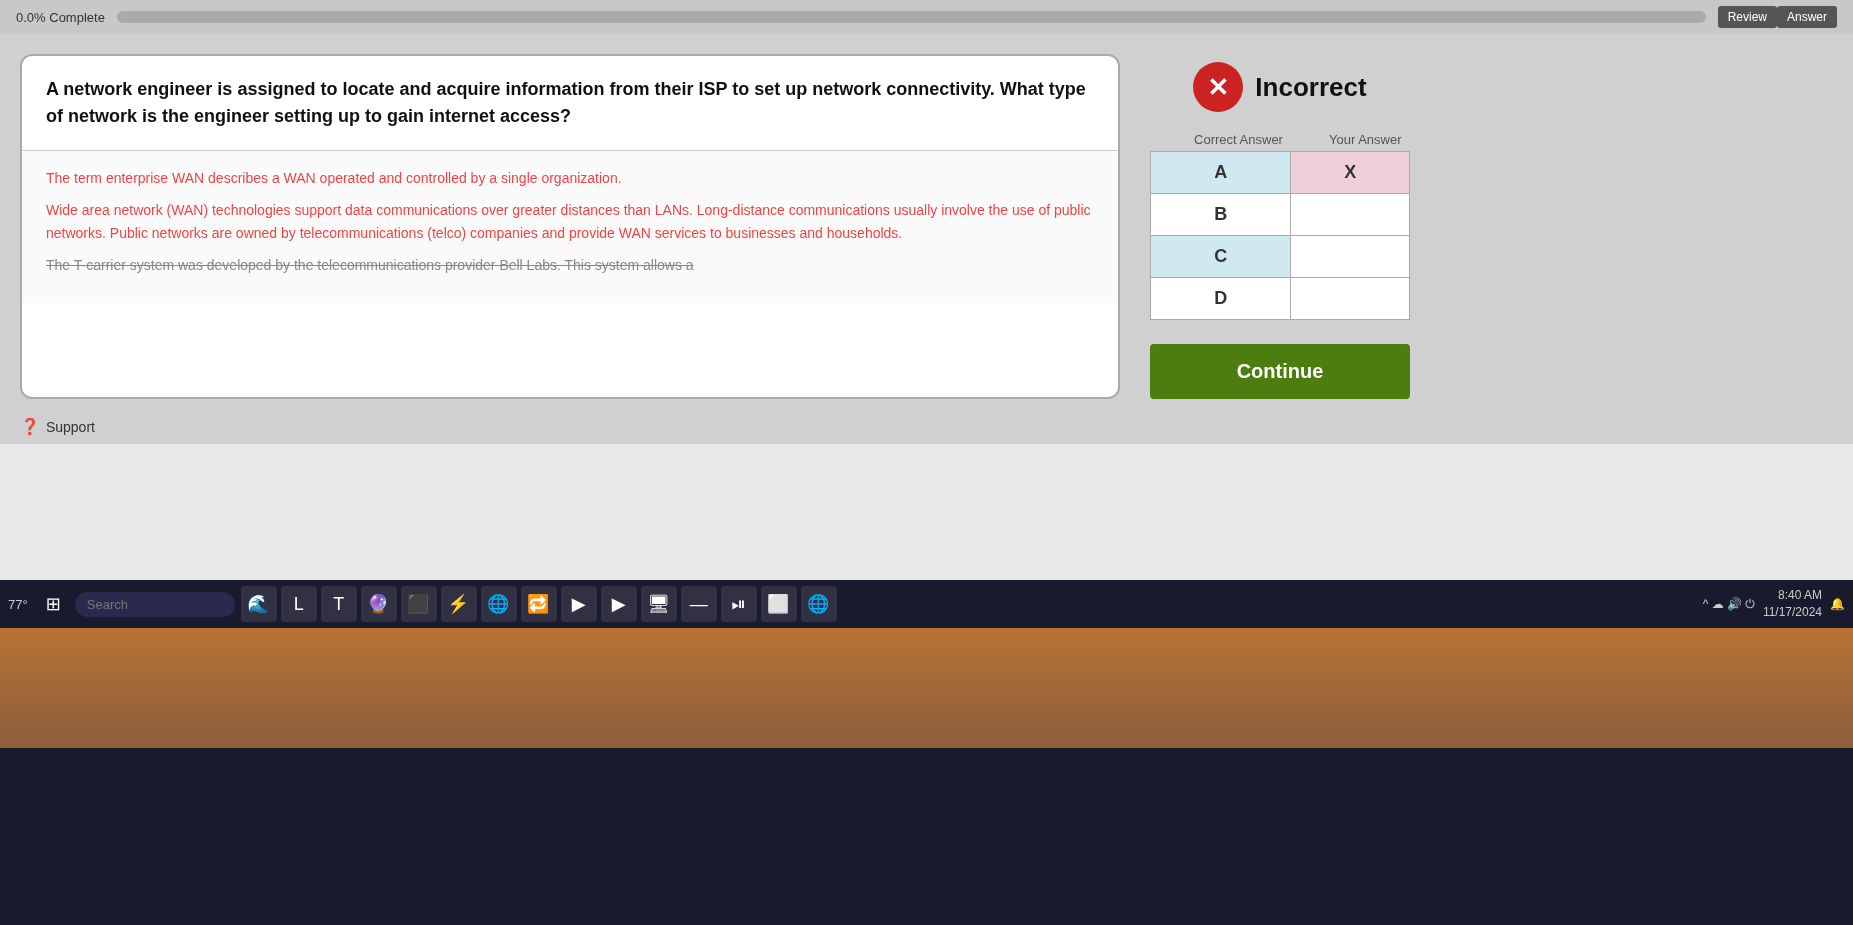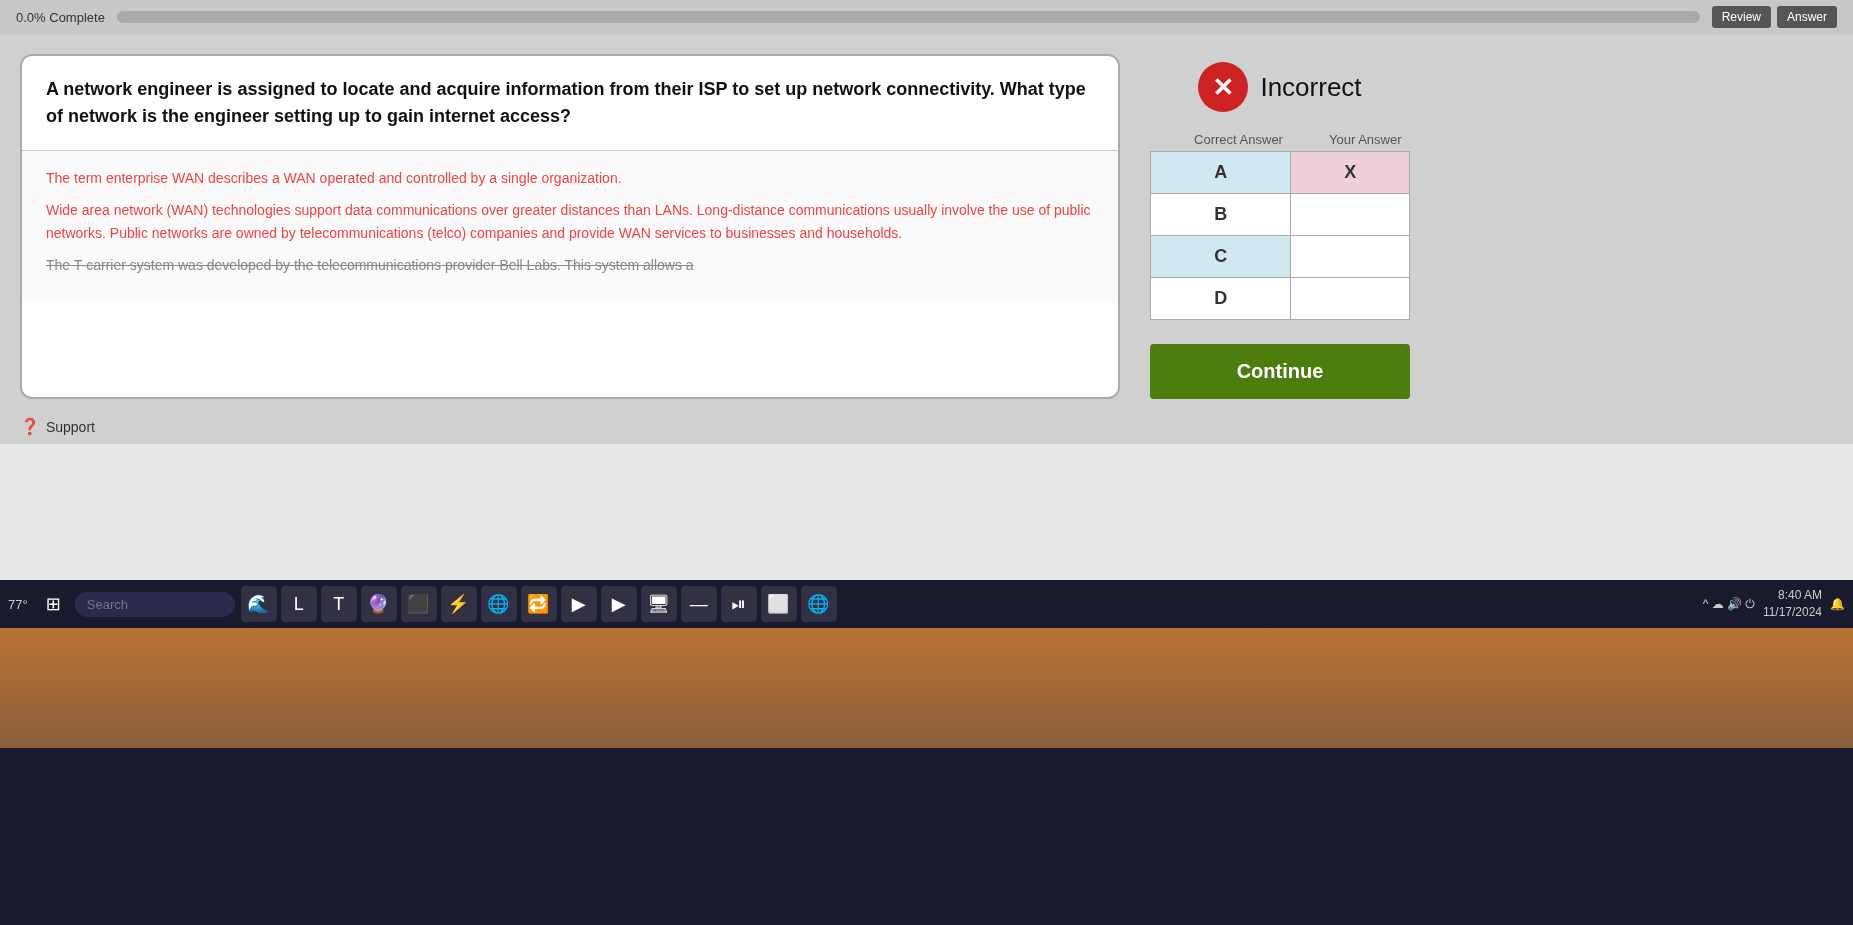--- a/index.html
+++ b/index.html
@@ -38,21 +38,20 @@
       overflow: hidden;
     }
     .progress-fill {
       width: 0%;
       height: 100%;
       background: #555;
       border-radius: 6px;
     }
     .top-right-buttons {
       display: flex;
-      gap: 6px;
       align-items: center;
     }
     .top-btn {
       background: #555;
       border: none;
       color: white;
       font-size: 12px;
       padding: 4px 10px;
       cursor: pointer;
       border-radius: 3px;
@@ -136,21 +135,21 @@
       border-radius: 50%;
       display: flex;
       align-items: center;
       justify-content: center;
       color: white;
       font-size: 26px;
       font-weight: bold;
     }
     .incorrect-text {
       font-size: 26px;
-      font-weight: normal;
+      font-weight: bold;
       color: #111;
     }
 
     
     .answer-comparison {
       width: 100%;
       border-collapse: collapse;
     }
     .answer-comparison th {
       font-size: 13px;

